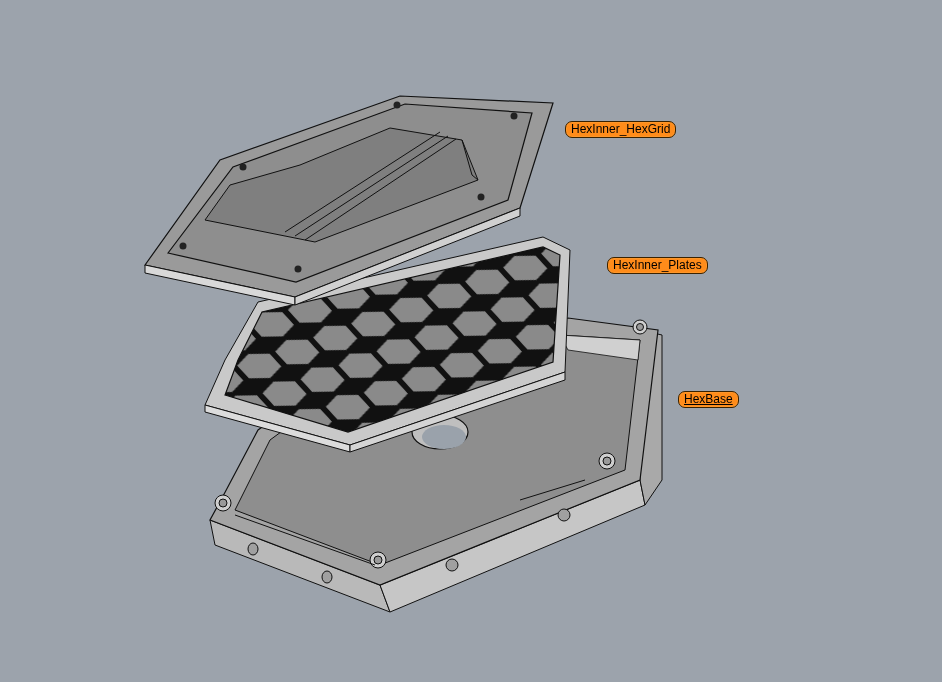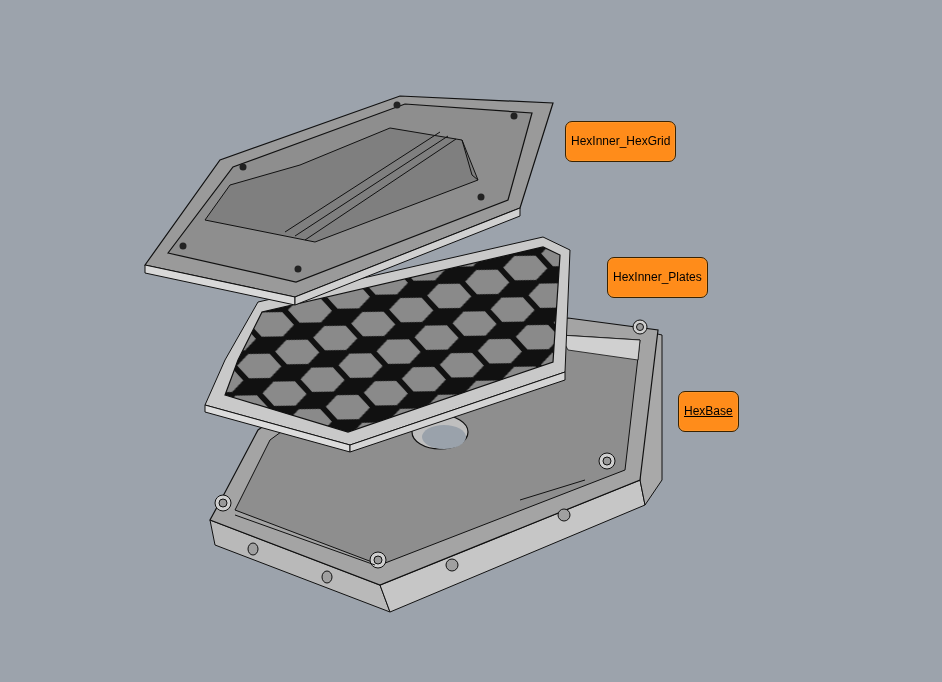--- a/index.html
+++ b/index.html
@@ -1,18 +1,18 @@
 <!DOCTYPE html>
 <html><head>
 <meta charset="utf-8">
 <style>
   html,body{margin:0;padding:0;}
   body{width:942px;height:682px;background:#9ca3ac;overflow:hidden;position:relative;font-family:"Liberation Sans",sans-serif;}
   #viewport{position:absolute;left:0;top:0;width:942px;height:682px;}
-  .label{position:absolute;height:15px;line-height:15px;padding:12px 5px;background:#ff8c1a;border:1px solid #3a2200;border-radius:7px;font-size:12px;color:#000;white-space:nowrap;box-shadow:0 0 0 1px rgba(255,170,70,.35) inset;}
+  .label{position:absolute;height:15px;line-height:15px;padding:0 5px;background:#ff8c1a;border:1px solid #3a2200;border-radius:7px;font-size:12px;color:#000;white-space:nowrap;box-shadow:0 0 0 1px rgba(255,170,70,.35) inset;}
 </style>
 </head>
 <body>
 
 <div id="viewport">
 <svg width="942" height="682" viewBox="0 0 942 682">
   <defs>
     <pattern id="hexpat" width="40" height="46" patternUnits="userSpaceOnUse" patternTransform="matrix(0.95,-0.35,0.55,0.6,0,0)">
       <rect width="40" height="46" fill="#111"></rect>
       <polygon points="20,3 37,12.5 37,33.5 20,43 3,33.5 3,12.5" fill="#8a8a8a"></polygon>

